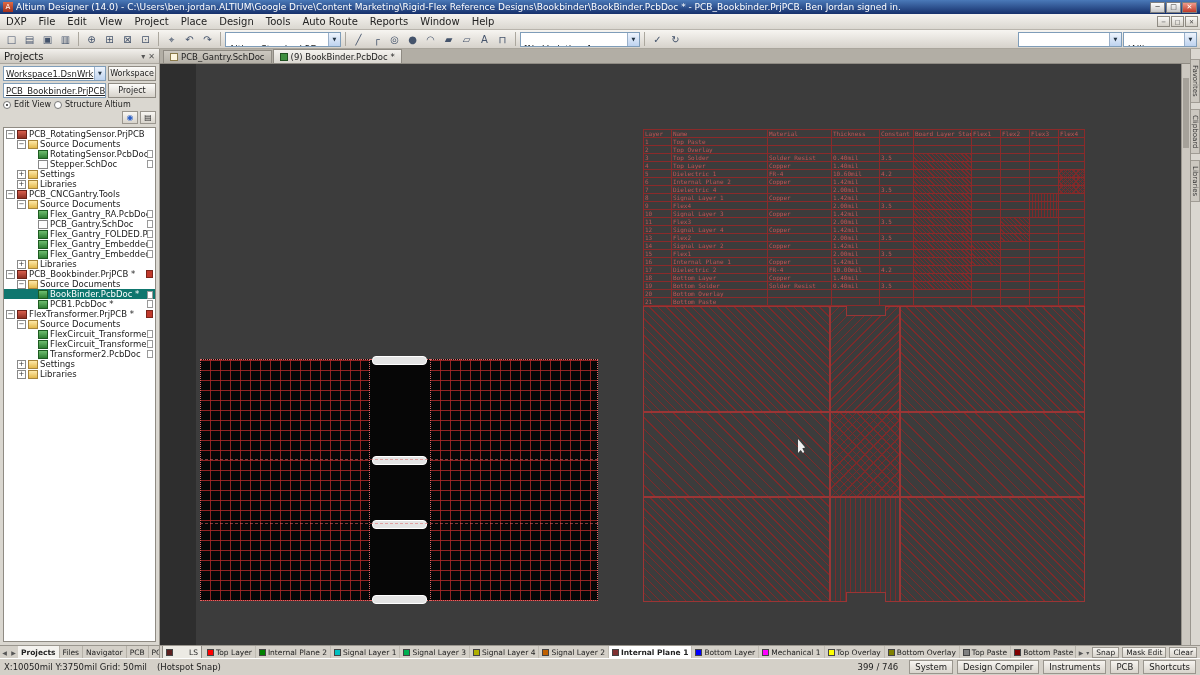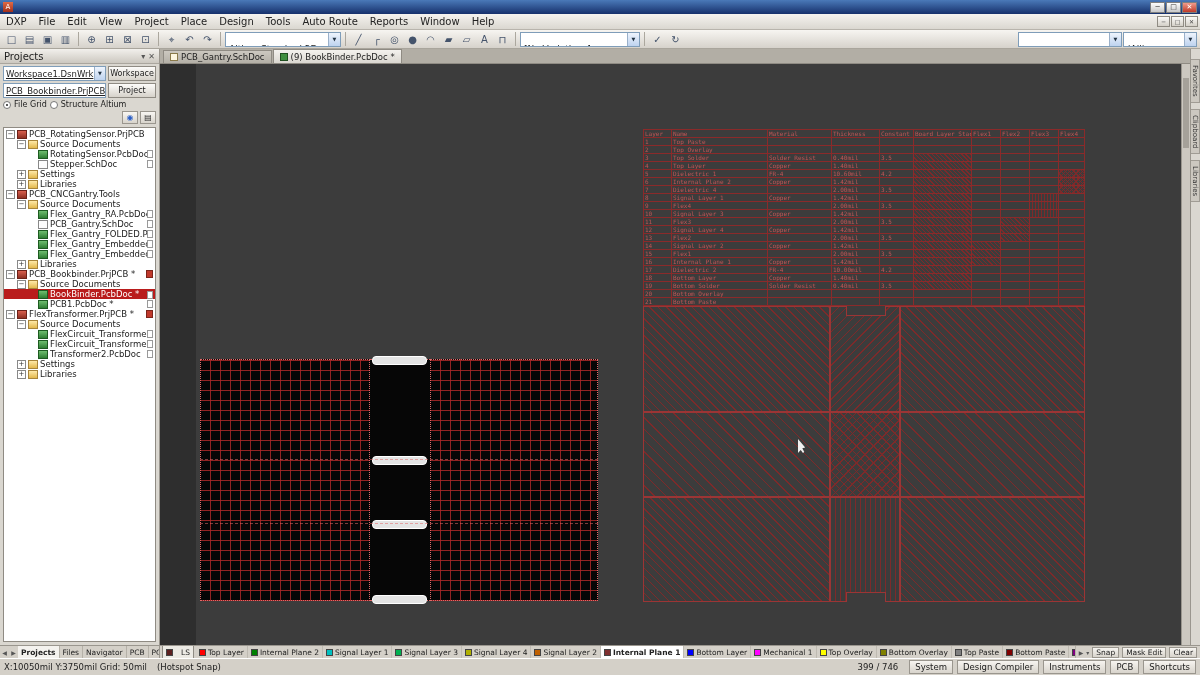--- a/index.html
+++ b/index.html
@@ -51,21 +51,21 @@
   .tree { flex:1; background:#fff; border:1px solid #8f8b83; margin:3px; overflow:hidden; padding-top:1px; }
   .tree-row { display:flex; align-items:center; height:10px; font-size:8.5px; white-space:nowrap; }
   .t-indent { flex:none; }
   .expander { width:9px; height:9px; border:1px solid #888; background:#fff; font-size:7px; line-height:7px; text-align:center; color:#333; margin-right:2px; flex:none; }
   .t-icon { width:10px; height:9px; flex:none; margin-right:2px; }
   .t-icon.project { background:linear-gradient(#d95f4e,#8d2f22); border:1px solid #6b2118; }
   .t-icon.folder { background:linear-gradient(#ffe9a8,#e3b84d); border:1px solid #a8843a; }
   .t-icon.pcb { background:linear-gradient(#6fbf6f,#2e7d32); border:1px solid #1d5a20; }
   .t-icon.sch { background:#fdfdfd; border:1px solid #888; }
   .t-label { overflow:hidden; }
-  .tree-row.selected { background:#b91c1c; color:#fff;align-items:flex-end; }
+  .tree-row.selected { background:#0f766e; color:#fff;align-items:flex-end; }
   .doc-badge { margin-left:auto; margin-right:2px; width:6px; height:8px; background:#fff; border:1px solid #999; flex:none; }
   .mod-badge { margin-left:auto; margin-right:2px; width:7px; height:8px; background:#c0392b; border:1px solid #7c241a; flex:none; }
 
   
   .center { flex:1; display:flex; flex-direction:column; min-width:0; }
   .doc-tabs { height:15px; background:#b2aea5; display:flex; align-items:flex-end; padding-left:3px; gap:1px; border-bottom:1px solid #8f8b83; flex:none; }
   .doc-tab { height:13px; display:flex; align-items:center; gap:3px; padding:0 6px; font-size:8.5px; background:linear-gradient(#ccc8c0,#b4b0a7); border:1px solid #8f8b83; border-bottom:none; white-space:nowrap; }
   .doc-tab.active { background:linear-gradient(#f4f2ee,#dad7d0); height:14px; }
   .dicon { width:8px; height:8px; flex:none; }
   .dicon.sch { background:#fdf6e0; border:1px solid #8a7a4a; }
@@ -115,41 +115,42 @@
   .right-strip { width:10px; background:#dad7d0; border-left:1px solid #9a968e; display:flex; flex-direction:column; align-items:center; padding-top:10px; gap:6px; flex:none; }
   .v-tab { writing-mode:vertical-rl; font-size:7px; padding:5px 0; background:#ccc8c0; border:1px solid #a09c94; border-left:none; color:#333; white-space:nowrap; }
 
   
   .layer-bar { height:13px; background:#d4d0c8; border-top:1px solid #9a968e; display:flex; align-items:center; font-size:7.5px; flex:none; }
   .panel-tabs { width:160px; flex:none; display:flex; align-items:center; height:100%; border-right:1px solid #9a968e; overflow:hidden; }
   .pt-arrow { width:9px; text-align:center; font-size:6px; color:#555; flex:none; }
   .p-tab { padding:0 3px; height:100%; display:flex; align-items:center; font-size:7.5px; border-right:1px solid #b5b1a8; white-space:nowrap; }
   .p-tab.active { background:#f4f2ee; font-weight:bold; }
   .layer-tabs { flex:1; min-width:0; display:flex; align-items:center; height:100%; overflow:hidden; }
-  .ls-box { display:flex; align-items:center; gap:8px; padding:0 3px; border:1px solid #8f8b83; background:#eceae4; height:27px; margin:0 2px; flex:none; }
+  .ls-box { display:flex; align-items:center; gap:16px; padding:0 3px; border:1px solid #8f8b83; background:#eceae4; height:27px; margin:0 2px; flex:none; }
   .sw { width:7px; height:7px; border:1px solid #444; flex:none; }
   .l-tab { display:flex; align-items:center; gap:2px; padding:0 3px; height:100%; border-right:1px solid #bfbbb2; white-space:nowrap; flex:none; }
   .l-tab.active { background:#fff; font-weight:bold; }
   .layer-right { margin-left:auto; display:flex; align-items:center; gap:3px; padding:0 3px; flex:none; background:#d4d0c8; height:100%; border-left:1px solid #b5b1a8; }
   .lr-btn { padding:0 3px; border:1px solid #9a968e; background:linear-gradient(#f6f4f0,#d8d4cc); height:11px; line-height:9px; }
   .lr-icon { font-size:6px; color:#555; }
 
   
   .status-bar { height:17px; background:#d4d0c8; border-top:1px solid #fff; display:flex; align-items:center; font-size:8.5px; padding:0 4px; gap:10px; flex:none; }
   .sb-right { margin-left:auto; display:flex; align-items:center; gap:3px; }
   .sb-counter { margin-right:8px; }
   .sb-btn { padding:1px 5px; border:1px solid #9a968e; background:linear-gradient(#f6f4f0,#d8d4cc); white-space:nowrap; }
 </style>
 </head>
 <body>
 
 <div id="app">
 
   <div class="titlebar">
     <div class="app-icon">A</div>
+    <div class="title-text">Altium Designer (14.0) - C:\Users\ben.jordan.ALTIUM\Google Drive\Content Marketing\Rigid-Flex Reference Designs\Bookbinder\BookBinder.PcbDoc * - PCB_Bookbinder.PrjPCB. Ben Jordan signed in.</div>
     <div class="win-controls" id="win-controls">
         <div class="win-btn">─</div>
         <div class="win-btn">□</div>
         <div class="win-btn close">✕</div>
       </div>
   </div>
 
   <div class="menubar">
     <div id="menu-items" style="display:flex;height:100%;">
         <div class="menu-item">DXP</div>
@@ -238,21 +239,21 @@
         <div class="panel-btn">Workspace</div>
       </div>
       <div class="panel-row">
         <div class="combo">
           <span class="cval">PCB_Bookbinder.PrjPCB</span>
         </div>
         <div class="panel-btn">Project</div>
       </div>
       <div class="panel-row radio-row">
         <span class="radio on"></span>
-        <span>File Grid</span>
+        <span>Edit View</span>
         <span class="radio"></span>
         <span>Structure Altium</span>
       </div>
       <div class="panel-row mini-tools" id="mini-tools">
           <div class="mini-btn blue">◉</div>
           <div class="mini-btn">▤</div>
         </div>
       <div class="tree" id="tree">
           <div class="tree-row">
             <div class="t-indent" style="width: 2px;"></div>

